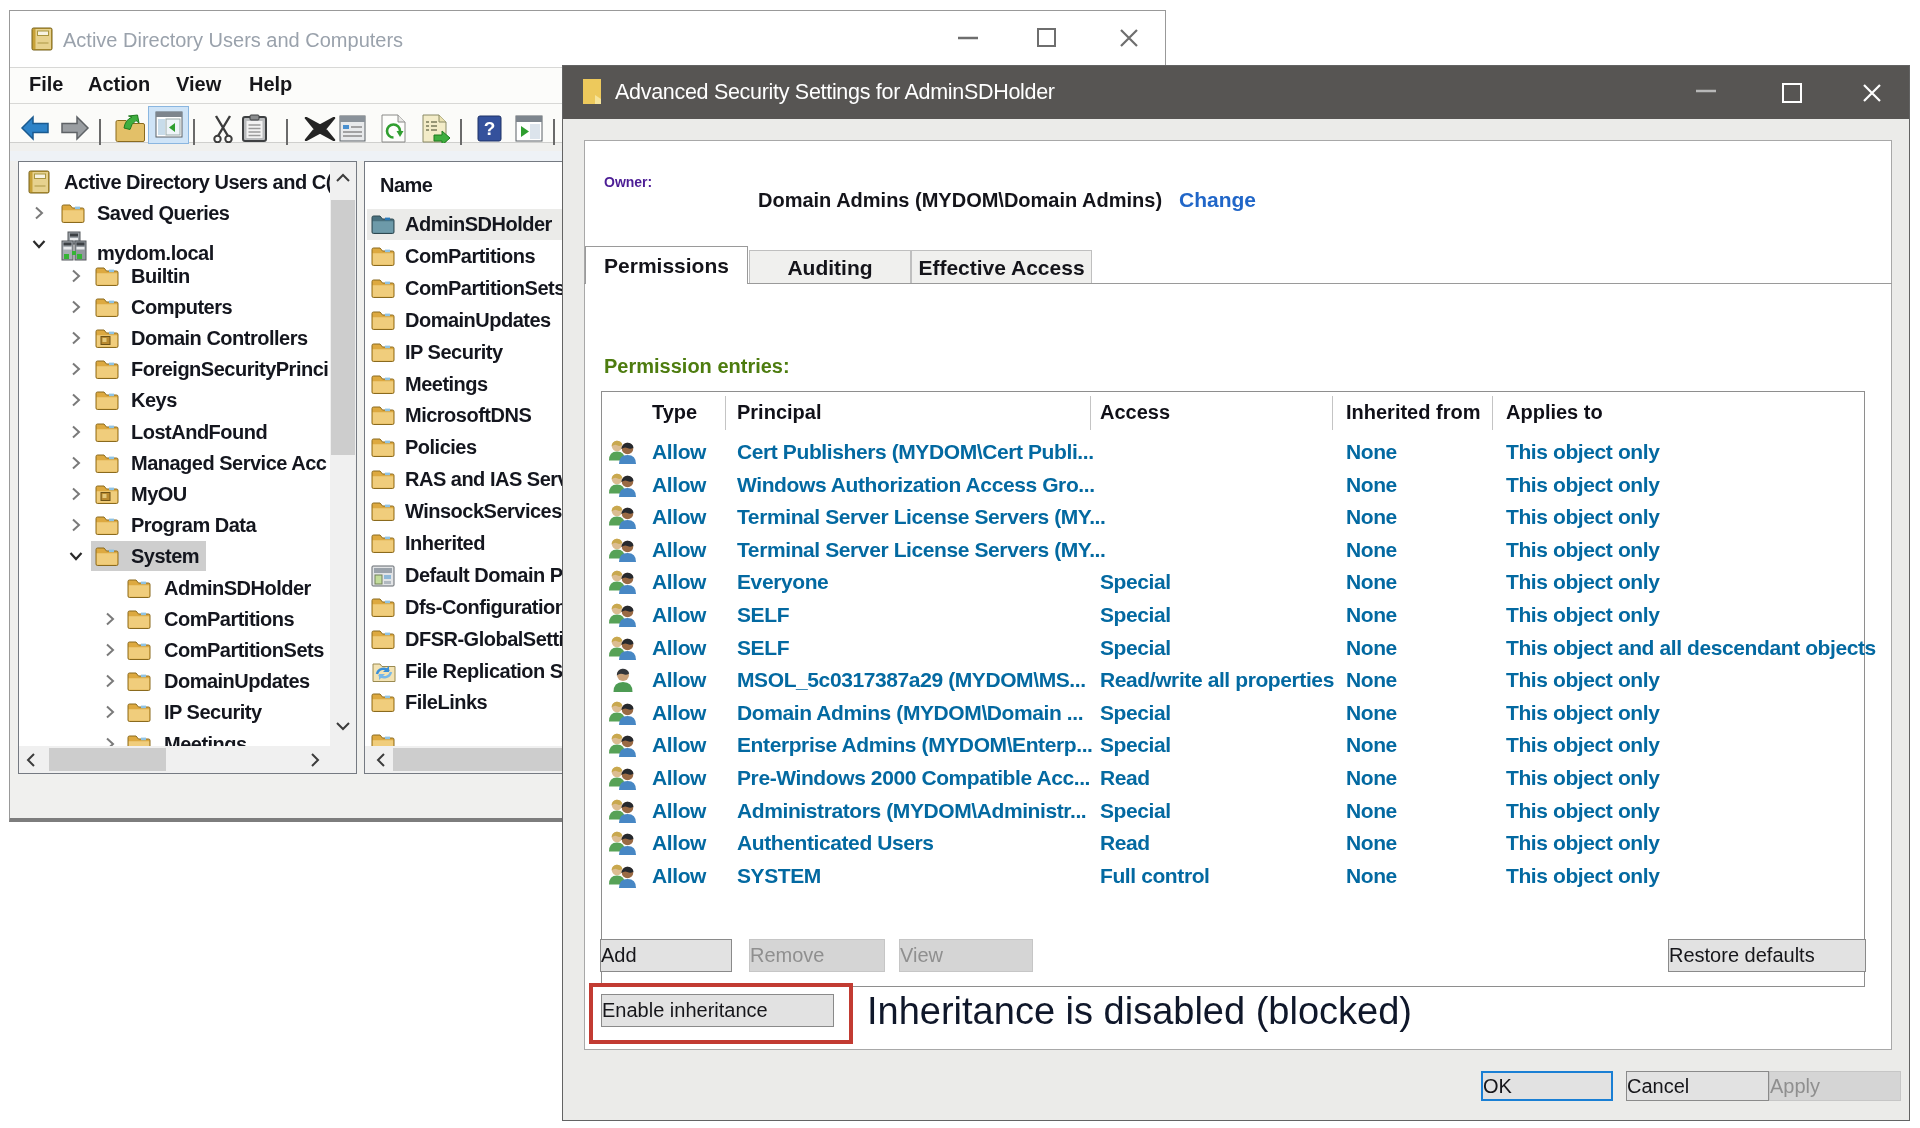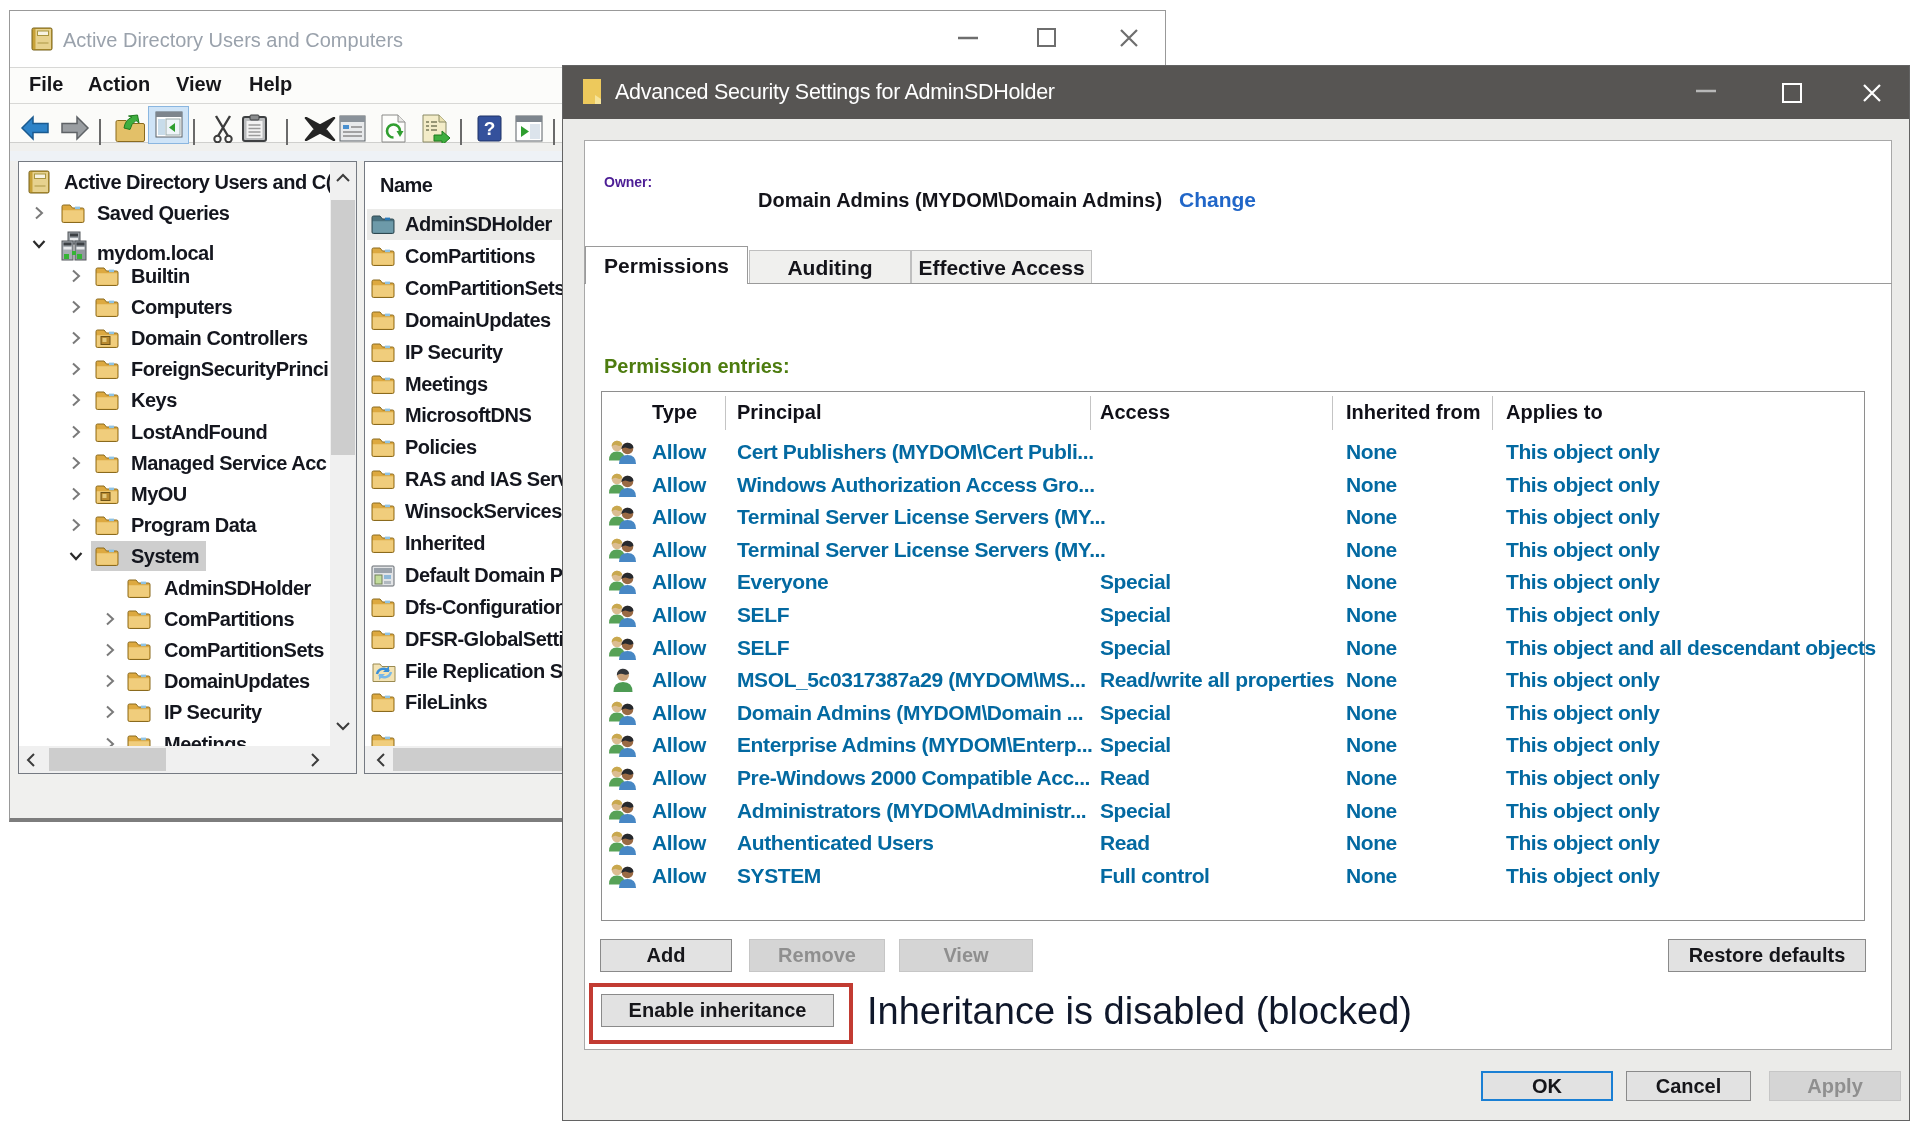--- a/index.html
+++ b/index.html
@@ -5,21 +5,21 @@
 *{margin:0;padding:0;box-sizing:border-box}
 html,body{width:1920px;height:1128px;background:#ffffff;font-family:"Liberation Sans",sans-serif;position:relative;overflow:hidden}
 .a{position:absolute}
 .b{font-weight:bold}
 .nw{white-space:nowrap}
 #aduc{position:absolute;left:9px;top:10px;width:1157px;height:812px;background:#f0f0ee;border:1px solid #999;border-bottom:4px solid #7d7d7d}
 #dlg{position:absolute;left:562px;top:65px;width:1348px;height:1056px;background:#ebebe9;border:1px solid #636363;z-index:10}
 .pane{position:absolute;top:150px;height:613px;background:#fff;border:1px solid #757a82}
 .trow,.lrow{position:absolute;font-size:20px;letter-spacing:-0.5px;font-weight:bold;color:#14161e;white-space:nowrap;height:31px;line-height:31px}
 .chev{position:absolute;width:16px;height:16px}
-.btn{position:absolute;background:#e2e2e2;border:1px solid #8a8a8a;font-size:20px;font-weight:bold;color:#16161a;text-align:center}
+.btn{position:absolute;background:#e2e2e2;border:1px solid #8a8a8a;font-size:20px;font-weight:normal;color:#16161a;text-align:left}
 .btn.dis{background:#d5d5d5;border-color:#c6c6c6;color:#8f8f8f}
 .prow{position:absolute;left:0;width:1262px;height:33px;line-height:33px;font-size:21px;letter-spacing:-0.4px;font-weight:bold;color:#0369a1;white-space:nowrap}
 .prow span{position:absolute;top:0}
 .p1{left:50px}.p2{left:135px}.p3{left:498px}.p4{left:744px}.p5{left:904px}
 .hdr{position:absolute;font-size:20px;font-weight:bold;color:#101018;white-space:nowrap}
 </style>
 </head>
 <body>
 <svg width="0" height="0" style="position:absolute">
 <defs>
@@ -425,21 +425,21 @@
     </svg>
 <div class="a" style="left:21px;top:74px;width:1308px;height:910px;background:#fff;border:1px solid #a8a8a8"></div>
 <div class="a nw b" style="left:41px;top:108px;font-size:14px;color:#4c1d95">Owner:</div>
 <div class="a nw b" style="left:195px;top:123px;font-size:20px;color:#14141a">Domain Admins (MYDOM\Domain Admins)</div>
 <div class="a nw b" style="left:616px;top:122px;font-size:21px;color:#2066c8">Change</div>
 <div class="a" style="left:21px;top:217px;width:1308px;height:1px;background:#9a9a9a"></div>
 <div class="a b" style="left:186px;top:184px;width:162px;height:33px;background:#f0f0ee;border:1px solid #bfbfbf;border-bottom:none;font-size:21px;text-align:center;line-height:33px;color:#14141a">Auditing</div>
 <div class="a b" style="left:348px;top:184px;width:181px;height:33px;background:#f0f0ee;border:1px solid #bfbfbf;border-bottom:none;font-size:21px;text-align:center;line-height:33px;color:#14141a">Effective Access</div>
 <div class="a b" style="left:22px;top:180px;width:163px;height:38px;background:#fff;border:1px solid #9a9a9a;border-bottom:none;font-size:21px;text-align:center;line-height:37px;color:#14141a;z-index:2">Permissions</div>
 <div class="a nw b" style="left:41px;top:289px;font-size:20px;color:#4d7c0f">Permission entries:</div>
-<div class="a" id="ptable" style="left:38px;top:325px;width:1264px;height:530px;background:#fff;border:1px solid #8e8e8e">
+<div class="a" id="ptable" style="left:38px;top:325px;width:1264px;height:596px;background:#fff;border:1px solid #8e8e8e">
       <div class="hdr" style="left:50px;top:9px">Type</div>
 <div class="hdr" style="left:135px;top:9px">Principal</div>
 <div class="hdr" style="left:498px;top:9px">Access</div>
 <div class="hdr" style="left:744px;top:9px">Inherited from</div>
 <div class="hdr" style="left:904px;top:9px">Applies to</div>
 <div class="a" style="left:123px;top:4px;width:1px;height:34px;background:#c4c4c4"></div>
 <div class="a" style="left:488px;top:4px;width:1px;height:34px;background:#c4c4c4"></div>
 <div class="a" style="left:730px;top:4px;width:1px;height:34px;background:#c4c4c4"></div>
 <div class="a" style="left:890px;top:4px;width:1px;height:34px;background:#c4c4c4"></div>
 <div class="prow" style="top:43px">
@@ -580,15 +580,15 @@
       </div>
     </div>
 <div class="btn" style="left:37px;top:873px;width:132px;height:33px;line-height:31px">Add</div>
 <div class="btn dis" style="left:186px;top:873px;width:136px;height:33px;line-height:31px">Remove</div>
 <div class="btn dis" style="left:336px;top:873px;width:134px;height:33px;line-height:31px">View</div>
 <div class="btn" style="left:1105px;top:873px;width:198px;height:33px;line-height:31px">Restore defaults</div>
 <div class="a" style="left:26px;top:917px;width:264px;height:61px;border:4px solid #c23b32"></div>
 <div class="btn" style="left:38px;top:928px;width:233px;height:33px;line-height:31px">Enable inheritance</div>
 <div class="a nw" style="left:304px;top:924px;font-size:38px;color:#0f172a">Inheritance is disabled (blocked)</div>
 <div class="btn" style="left:918px;top:1005px;width:132px;height:30px;line-height:26px;border:2px solid #1a7fd4">OK</div>
-<div class="btn" style="left:1063px;top:1005px;width:125px;height:30px;line-height:28px">Cancel</div>
+<div class="btn" style="left:1063px;top:1005px;width:143px;height:30px;line-height:28px">Cancel</div>
 <div class="btn dis" style="left:1206px;top:1005px;width:132px;height:30px;line-height:28px">Apply</div>
   </div>
 
 </body></html>

